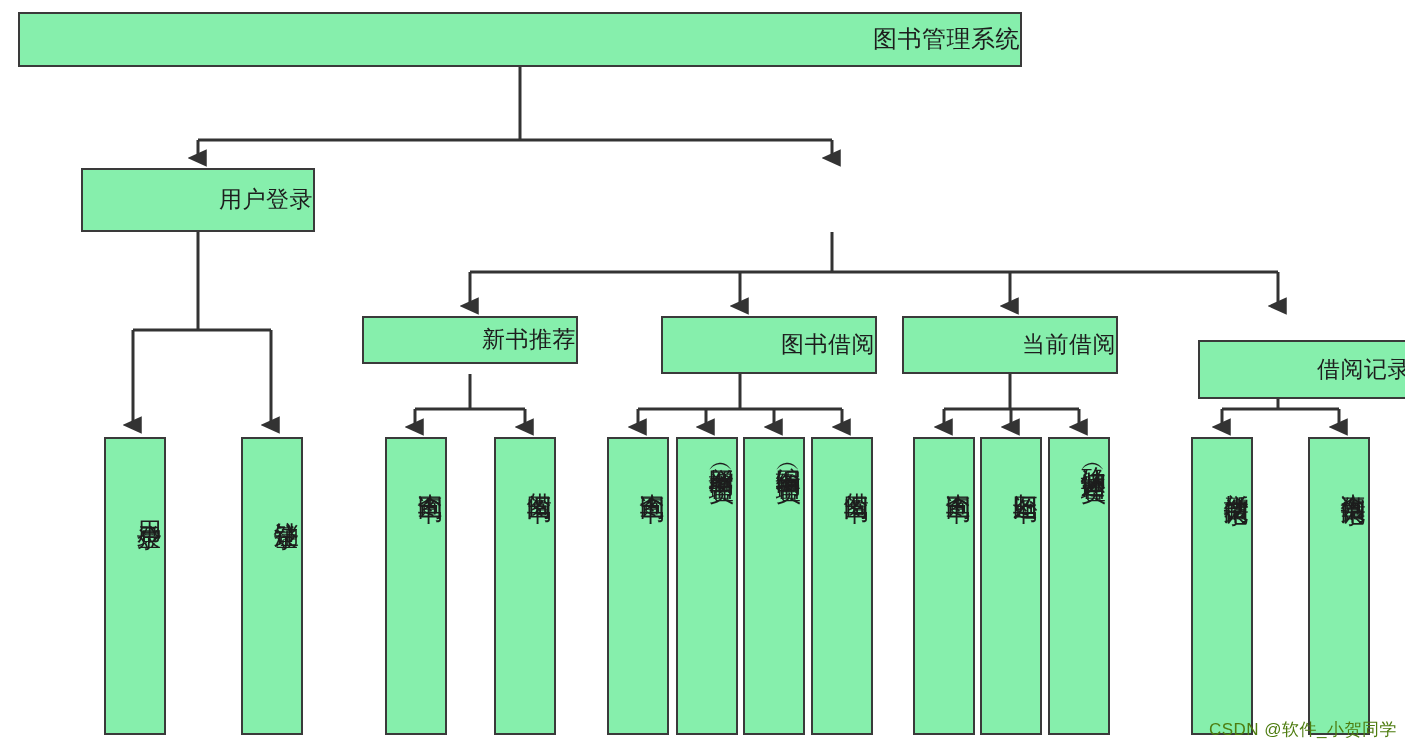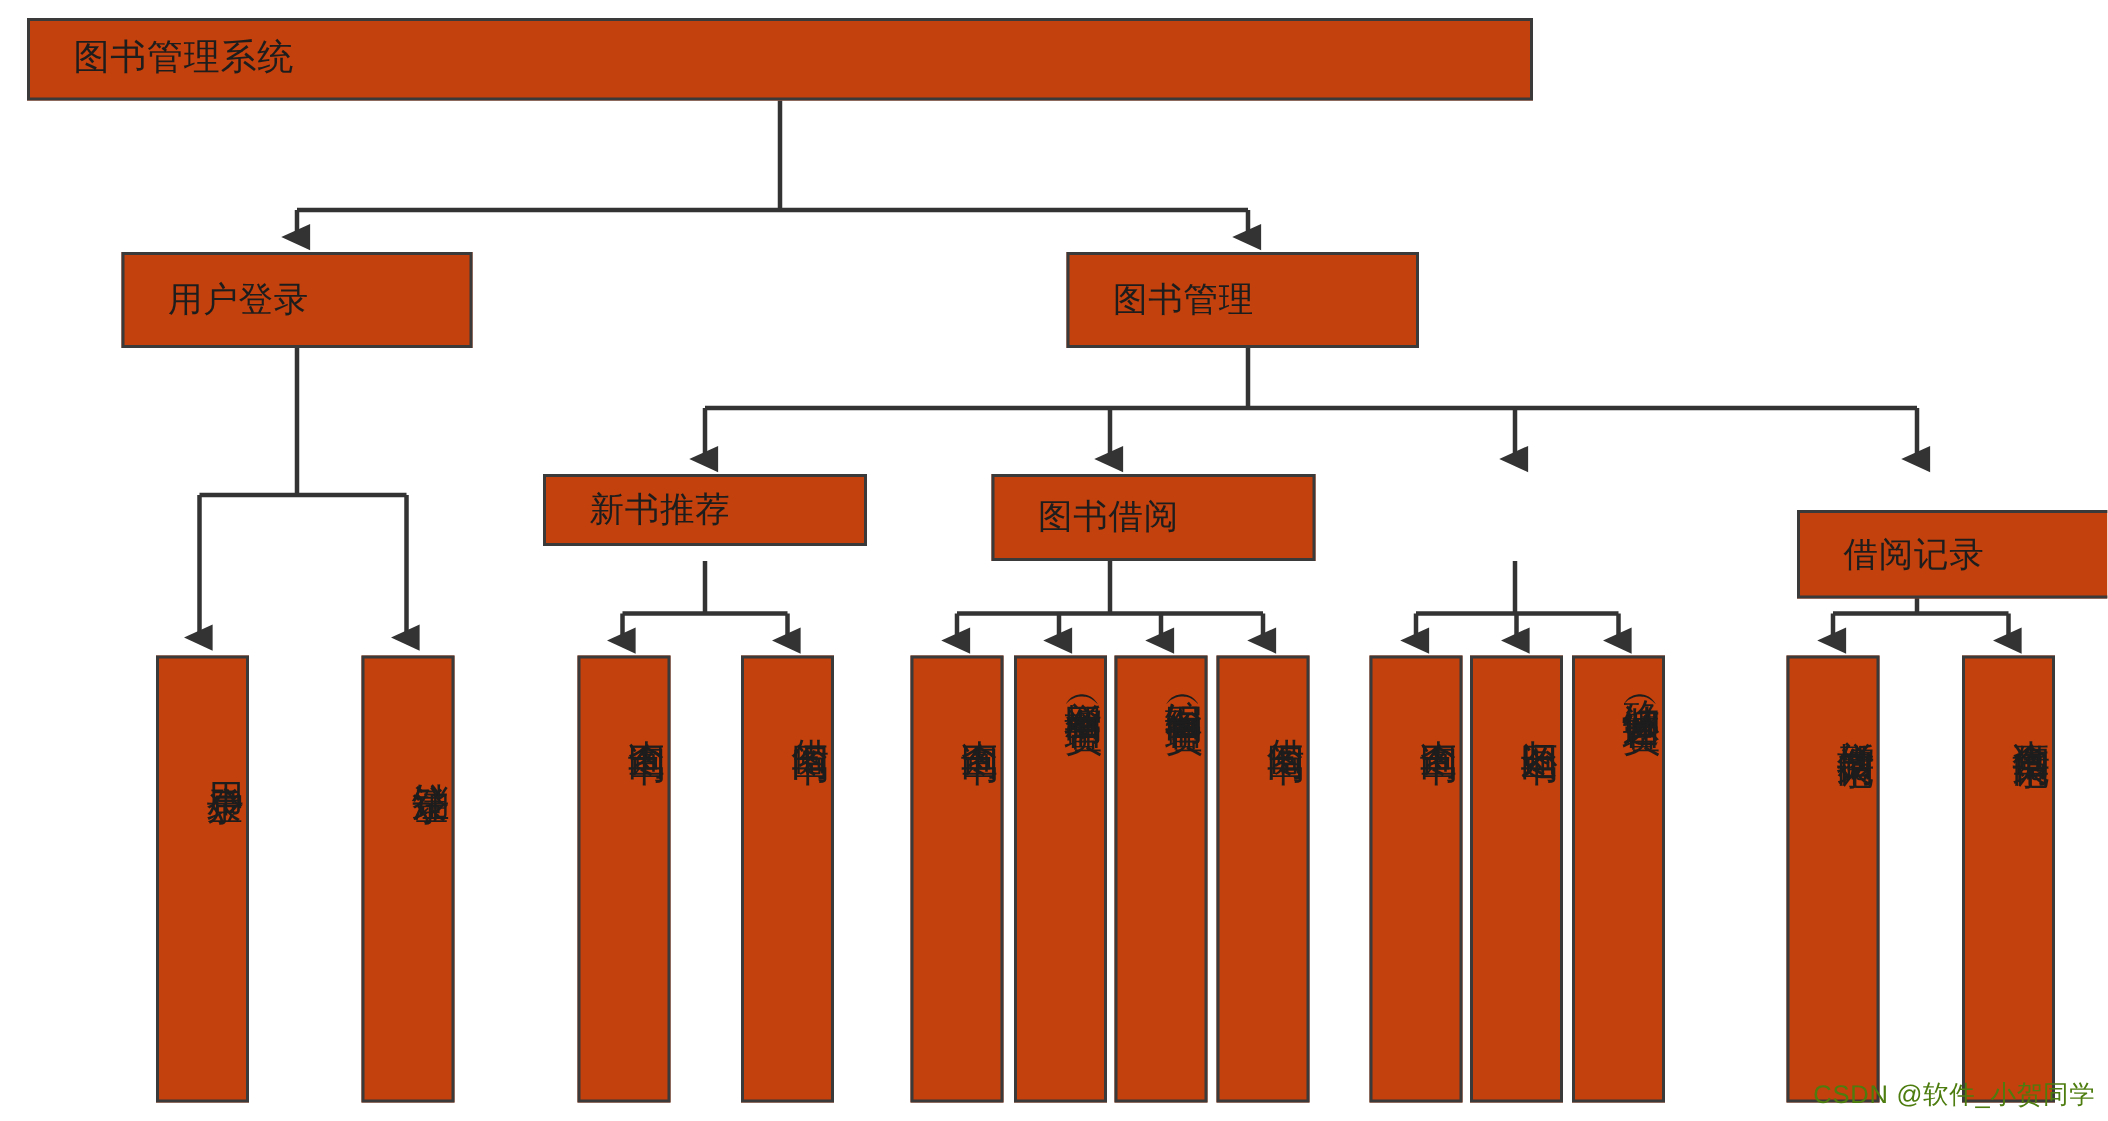--- a/index.html
+++ b/index.html
@@ -21,25 +21,25 @@
     position: absolute;
     left: 0;
     top: 0;
     width: 1405px;
     height: 747px;
     pointer-events: none;
   }
   .node {
     position: absolute;
     box-sizing: border-box;
-    background: #c2410c;
+    background: #86efac;
     border: 2.5px solid #3a3a3a;
     display: flex;
     align-items: center;
-    justify-content: flex-start;
+    justify-content: flex-end;
     color: #1d1d1d;
     padding-left: 29px;
   }
   .node .label {
     text-align: center;
     line-height: 1.18;
     letter-spacing: 0.5px;
   }
   .node.horizontal .label {
     font-size: 23px;
@@ -132,32 +132,32 @@
   </svg>
 
   <div class="node root horizontal" style="left:18px; top:12px; width:1004px; height:55px;">
     <span class="label">图书管理系统</span>
   </div>
 
   <div class="node horizontal" style="left:81px; top:168px; width:234px; height:64px;">
     <span class="label">用户登录</span>
   </div>
 
-  <div class="node horizontal" style="left:711px; top:168px; width:235px; height:64px;">
-    <span class="label">图书管理</span>
-  </div>
 
   <div class="node horizontal" style="left:362px; top:316px; width:216px; height:48px;">
     <span class="label">新书推荐</span>
   </div>
 
   <div class="node horizontal" style="left:632px; top:316px; width:216px; height:58px;margin-left:29px;">
     <span class="label">图书借阅</span>
   </div>
 
+  <div class="node horizontal" style="left:902px; top:316px; width:216px; height:58px;">
+    <span class="label">当前借阅</span>
+  </div>
 
   <div class="node horizontal" style="left:1198px; top:316px; width:215px; height:59px;margin-top:24px;">
     <span class="label">借阅记录</span>
   </div>
 
   <div class="node vertical mid" style="left:104px; top:437px; width:62px; height:298px;">
     <span class="label">用户登录</span>
   </div>
 
   <div class="node vertical mid" style="left:241px; top:437px; width:62px; height:298px;">

